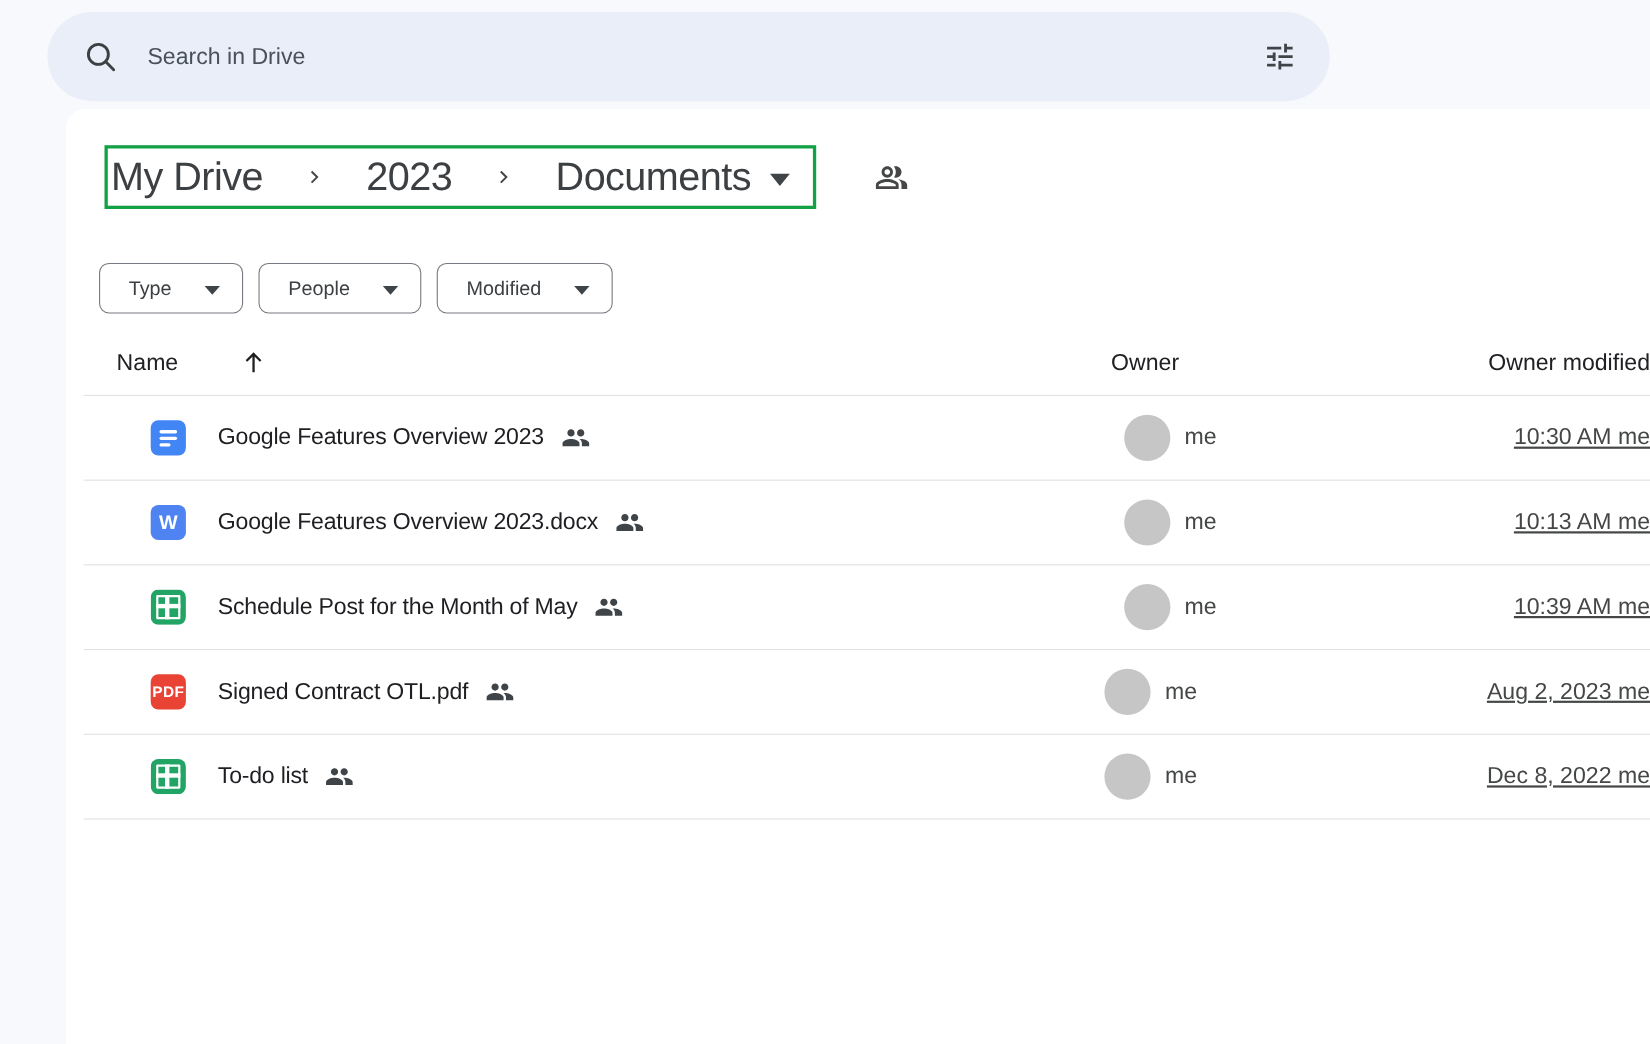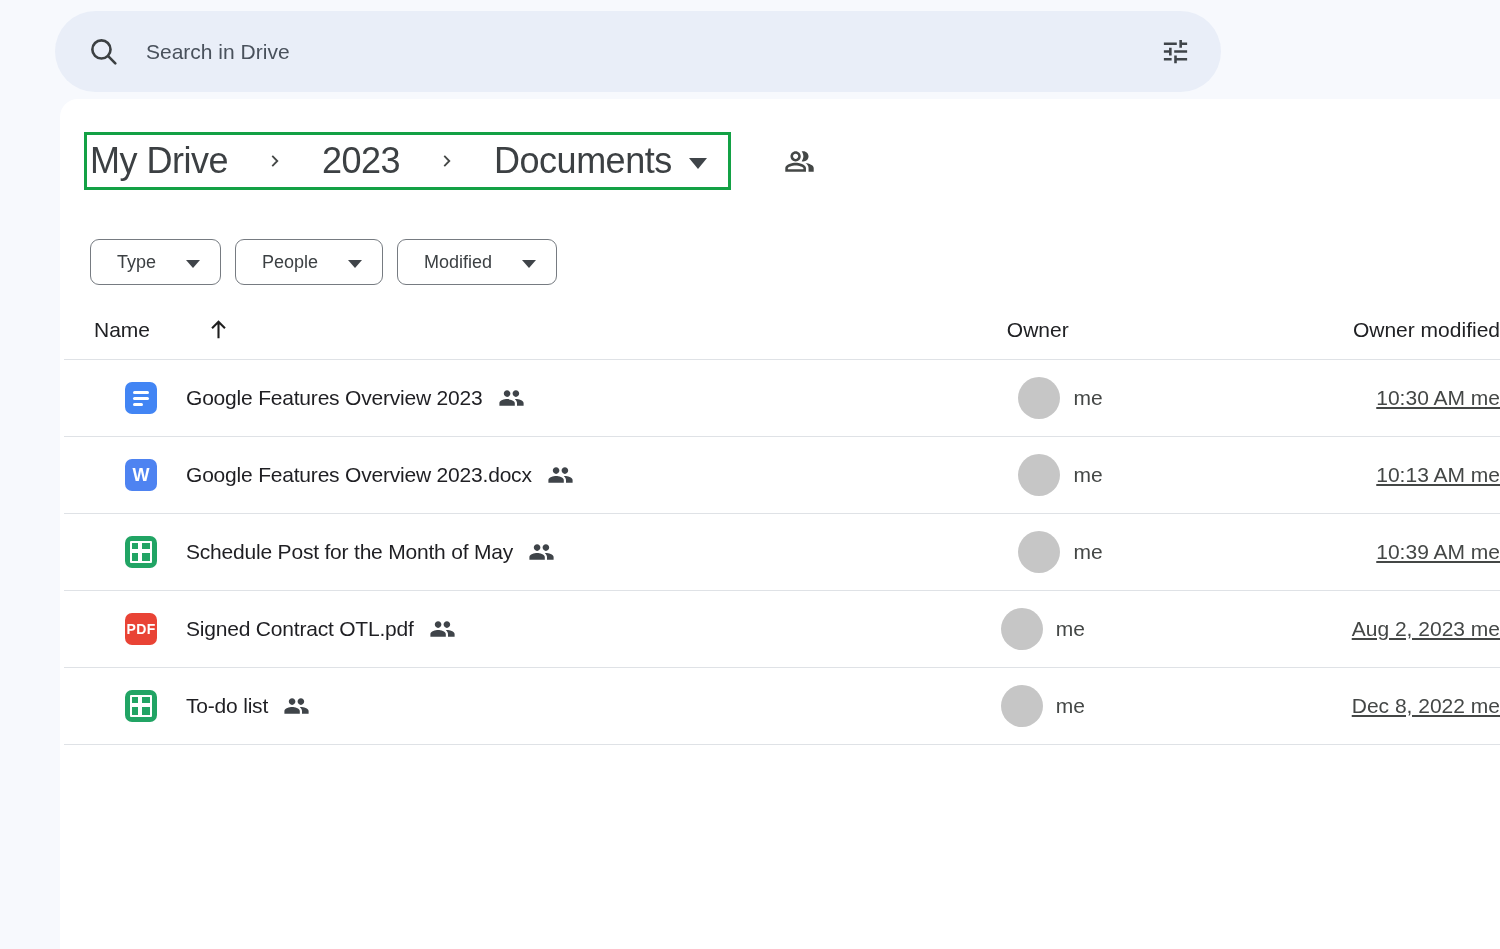--- a/index.html
+++ b/index.html
@@ -6,21 +6,21 @@
   html, body { width: 1500px; height: 949px; }
   body {
     font-family: "Liberation Sans", "DejaVu Sans", sans-serif;
     background: #f7f9fd;
     overflow: hidden;
   }
   .page { position: relative; width: 1500px; height: 949px; background: #f7f9fd; }
 
   
   .search-bar {
-    position: absolute; left: 55px; top: 11px;
+    position: absolute; left: 43px; top: 11px;
     width: 1166px; height: 81px;
     background: #e9eef8; border-radius: 41px;
     display: flex; align-items: center;
     cursor: pointer;
   }
   .search-icon-wrap { margin-left: 32px; display: flex; align-items: center; }
   .search-input {
     flex: 1; margin-left: 26px; border: none; outline: none; background: transparent;
     font-family: "Liberation Sans", "DejaVu Sans", sans-serif;
     font-size: 21px; color: #202124;
@@ -32,21 +32,21 @@
   .panel {
     position: absolute; left: 60px; top: 99px;
     width: 1440px; height: 850px;
     background: #ffffff;
     border-radius: 18px 0 0 0;
     overflow: hidden;
   }
 
   
   .breadcrumb-row {
-    position: absolute; left: 24px; top: 33px;
+    position: absolute; left: 35px; top: 33px;
     display: flex; align-items: center; gap: 36px;
   }
   .breadcrumb-box {
     display: flex; align-items: center;
     height: 58px;
     border: 3px solid #13a145;
     padding: 0 21px 0 3px;
   }
   .crumb {
     font-size: 36px; color: #3c4043; letter-spacing: -0.5px;
@@ -70,21 +70,21 @@
     font-family: "Liberation Sans", "DejaVu Sans", sans-serif;
   }
   .chip-label { font-size: 18px; font-weight: 500; color: #3c4043; }
   .chip-caret {
     width: 0; height: 0; margin-left: 30px; margin-top: 3px;
     border-left: 7px solid transparent; border-right: 7px solid transparent;
     border-top: 8px solid #3f4449;
   }
 
   
-  .file-table { position: absolute; left: 4px; top: 201px; right: 0; }
+  .file-table { position: absolute; left: 16px; top: 201px; right: 0; }
   .thead {
     display: flex; align-items: center; height: 60px;
     padding-left: 30px;
     border-bottom: 1px solid #dfe2e6;
   }
   .col-name { width: 923px; display: flex; align-items: center; cursor: pointer; }
   .col-owner { width: 350px; }
   .col-modified { flex: 1; white-space: nowrap; }
   .th-label { font-size: 21px; font-weight: 500; color: #202124; }
   .sort-arrow-wrap { margin-left: 56px; display: flex; align-items: center; }

